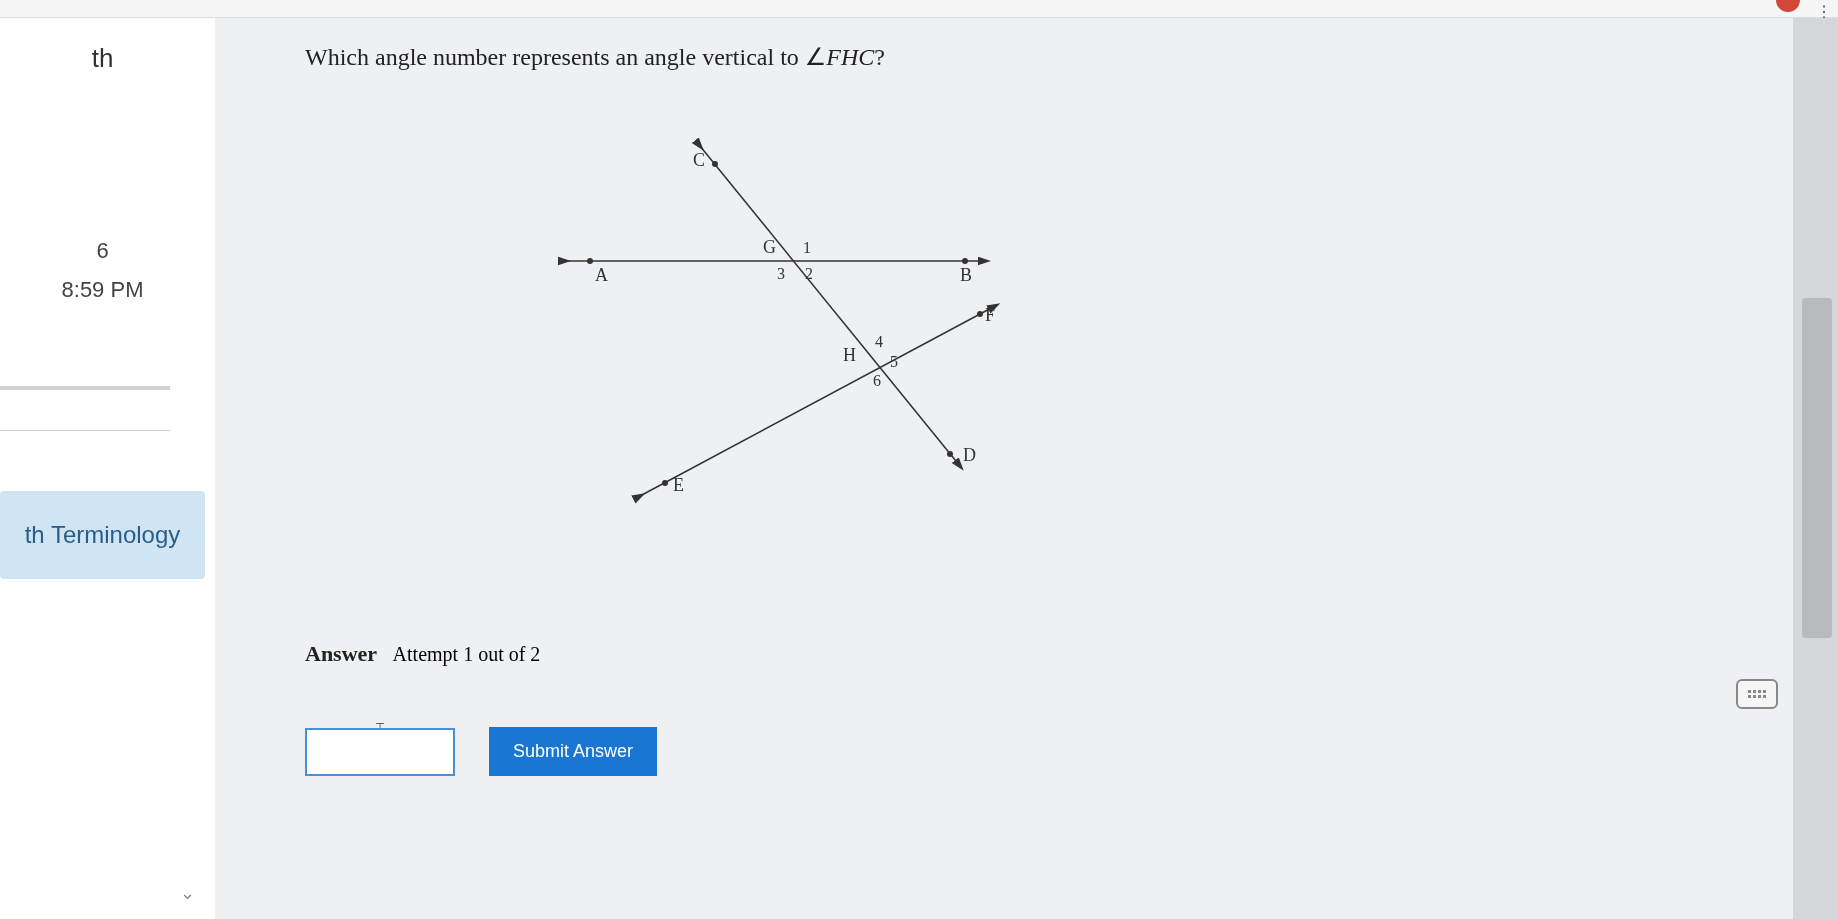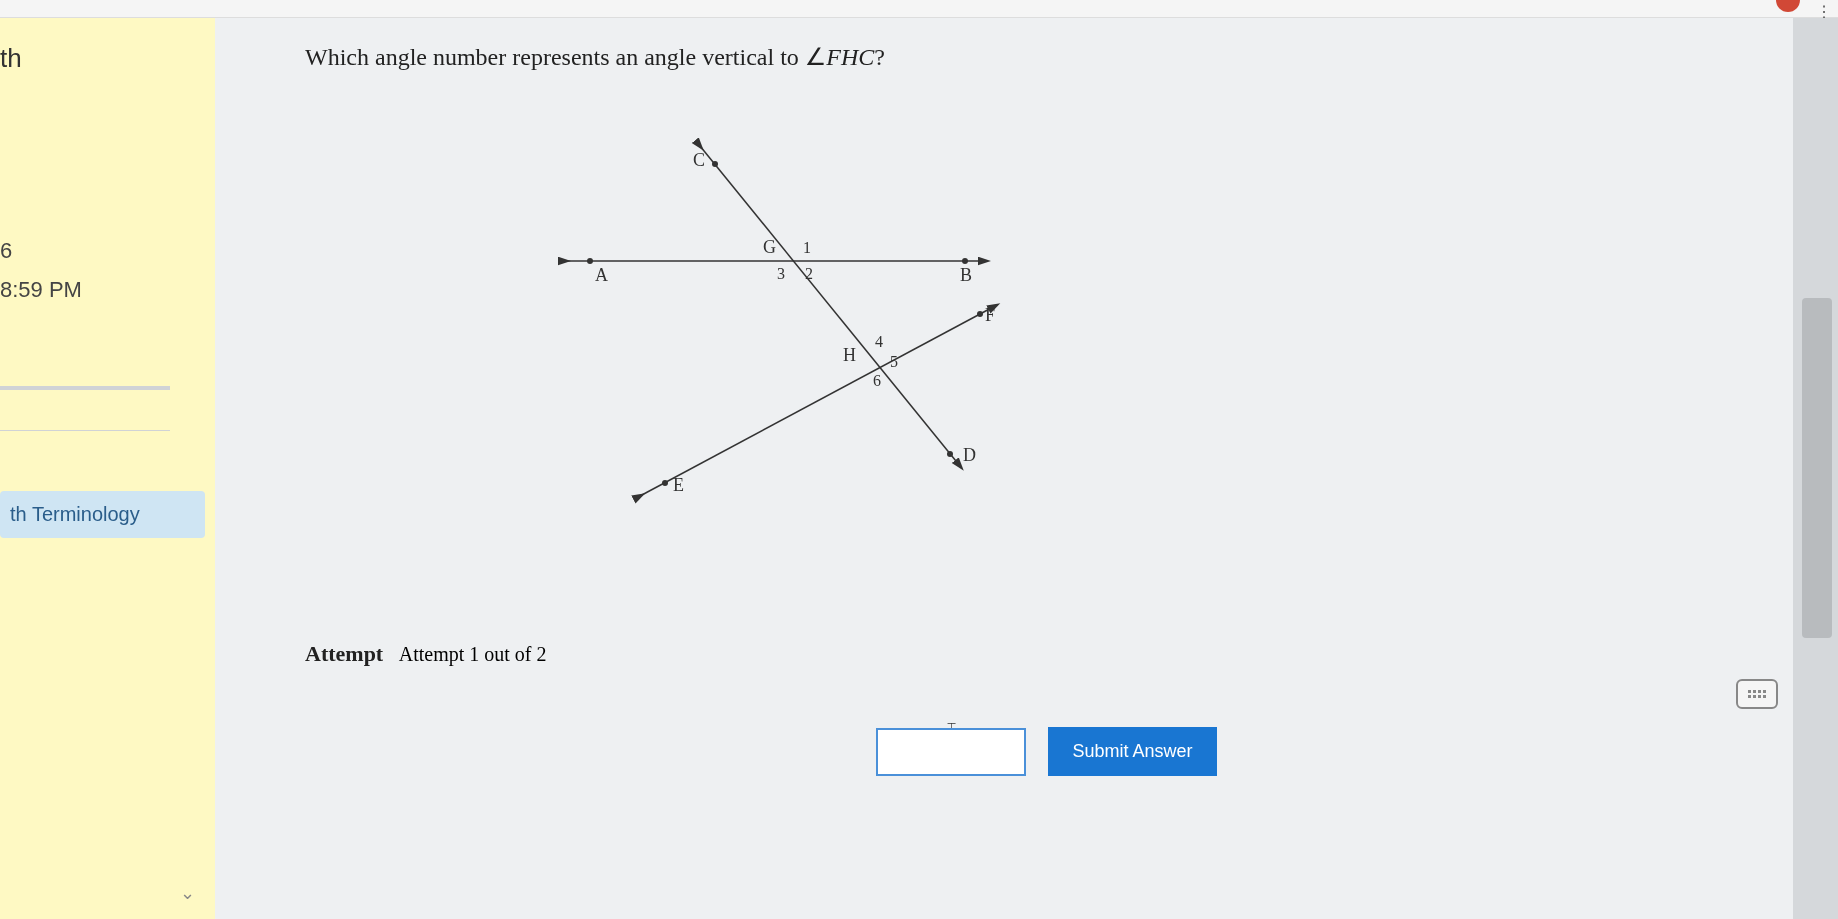--- a/index.html
+++ b/index.html
@@ -19,23 +19,24 @@
       height: 18px;
       background: #f5f5f5;
       border-bottom: 1px solid #ddd;
     }
     .layout {
       display: flex;
       height: calc(100% - 18px);
     }
     .sidebar {
       width: 215px;
-      background: #fef9c3;
+      background: #ffffff;
       padding: 25px 10px 10px 0;
       flex-shrink: 0;
+      text-align: center;
     }
     .sidebar-title {
       font-family: -apple-system, Arial, sans-serif;
       font-size: 26px;
       color: #333;
       margin-bottom: 160px;
       padding-left: 0;
     }
     .sidebar-meta {
       font-family: -apple-system, Arial, sans-serif;
@@ -53,22 +54,22 @@
     }
     .sidebar-divider2 {
       margin-top: 10px;
       margin-bottom: 60px;
       border: none;
       border-top: 1px solid #d0d3d6;
       width: 170px;
     }
     .sidebar-item {
       font-family: -apple-system, Arial, sans-serif;
-      font-size: 20px;
-      padding: 12px 10px;
+      font-size: 24px;
+      padding: 30px 10px;
       color: #555;
       cursor: pointer;
     }
     .sidebar-item.active {
       background: #cfe5f3;
       color: #2a5d8a;
       border-radius: 4px;
     }
     .main {
       flex: 1;
@@ -104,22 +105,21 @@
     }
     .attempt-text {
       color: #000000;
       font-size: 20px;
       margin-left: 10px;
     }
     .answer-row {
       margin-top: 60px;
       display: flex;
       align-items: center;
-      gap: 22px;
-      justify-content: center;
+      gap: 34px;
     }
     .answer-input {
       width: 150px;
       height: 48px;
       border: 2px solid #4a90d9;
       background: #fff;
       font-size: 20px;
       text-align: center;
       font-family: Georgia, serif;
       position: relative;
@@ -283,21 +283,21 @@
         <text class="num" x="272" y="168">3</text>
 
         <text class="num" x="370" y="236">4</text>
         <text class="num" x="385" y="256">5</text>
         <text class="num" x="368" y="275">6</text>
       </svg>
     </div>
 
     <div class="answer-section">
       <div class="answer-label">
-        <strong>Attempt</strong>
+        <strong>Answer</strong>
         <span class="attempt-text">Attempt 1 out of 2</span>
       </div>
       <div class="answer-row">
         <div class="input-wrapper">
           <span class="cursor-indicator">⌶</span>
           <input type="text" class="answer-input" value="" style="">
         </div>
         <button class="submit-btn">Submit Answer</button>
       </div>
     </div>

